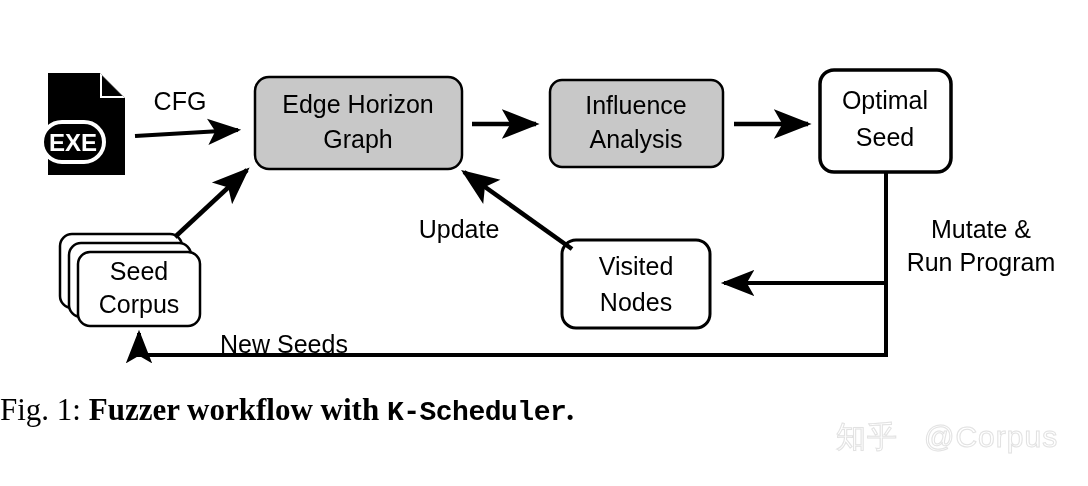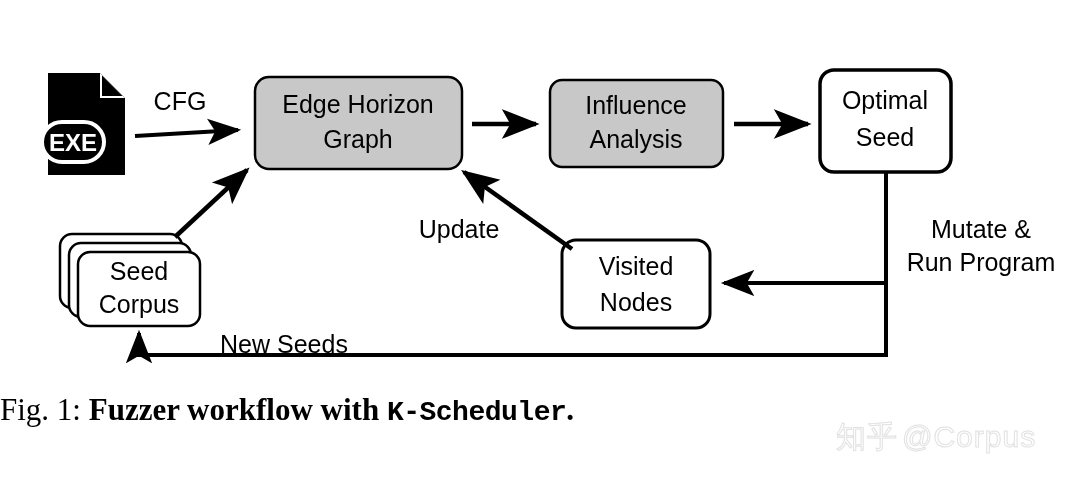--- a/index.html
+++ b/index.html
@@ -78,21 +78,21 @@
     font-family: "Liberation Sans", sans-serif;
     font-size: 30px;
     color: #ffffff;
     -webkit-text-stroke: 1px #e2e2e2;
     text-shadow: 0 0 1px #e8e8e8;
     white-space: nowrap;
     letter-spacing: 1px;
     user-select: none;
   }
   .watermark .wm-zh {
-    margin-right: 4px;
+    margin-right: 26px;
   }
 </style>
 </head>
 <body>
 
 <div id="figure-root">
 
   <svg id="diagram-svg" viewBox="0 0 1088 486" xmlns="http://www.w3.org/2000/svg">
     <defs>
       <marker id="arrowhead" markerWidth="9" markerHeight="9" refX="7.6" refY="3.6" orient="auto" markerUnits="strokeWidth">

